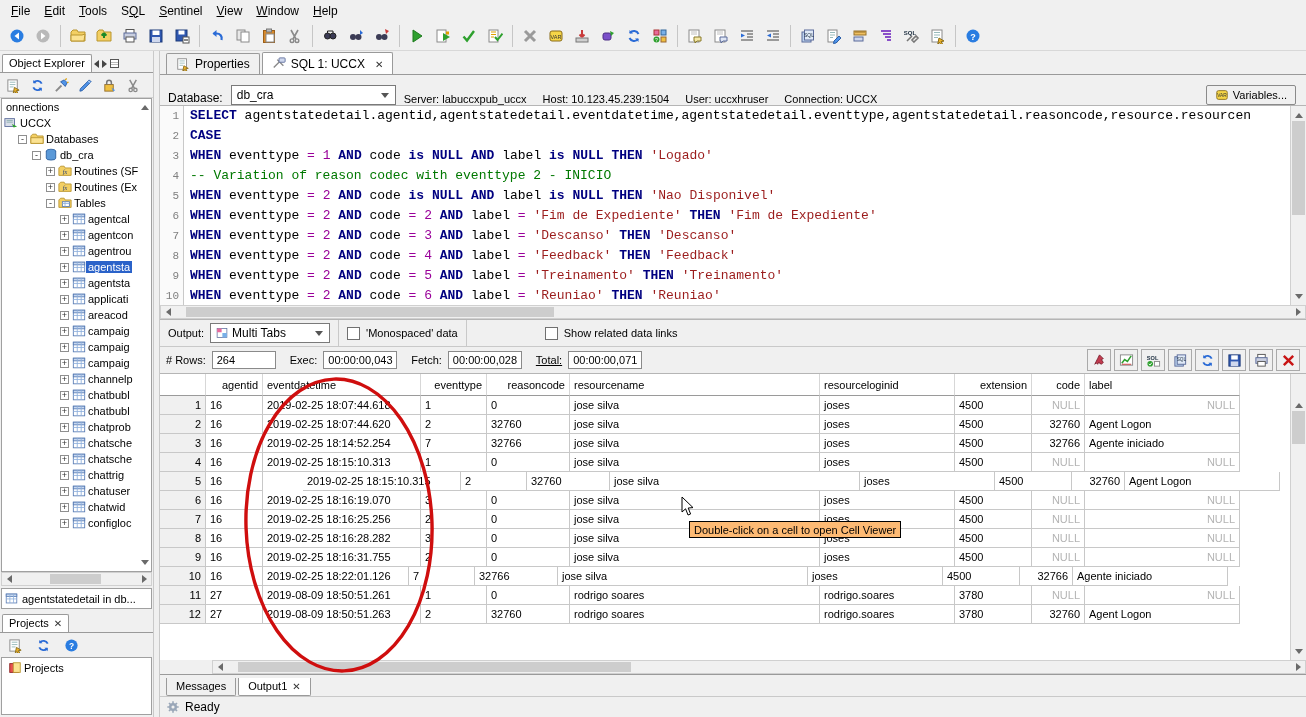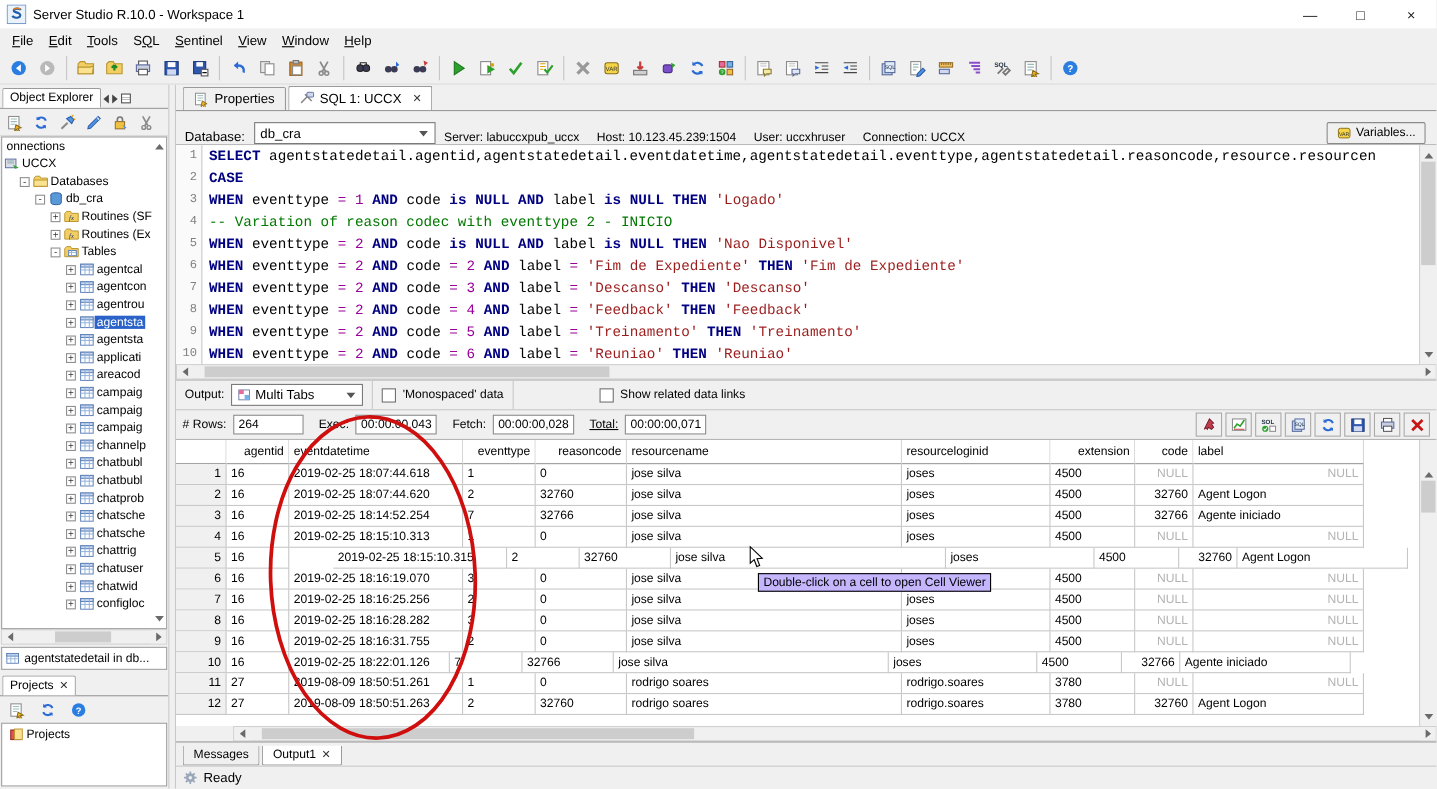--- a/index.html
+++ b/index.html
@@ -109,44 +109,29 @@
   .nullv { color:#b4b4b4; }
   .grid-hscroll { flex:0 0 14px; margin-left:52px; }
 
   .bottom-tabbar { flex:0 0 22px; display:flex; align-items:flex-end; padding-left:6px; border-top:1px solid #9a9a9a; background:#f0f0f0; }
   .b-tab { border:1px solid #9a9a9a; border-top:none; padding:2px 9px 3px; font-size:11px; border-radius:0 0 2px 2px; margin-right:2px; background:#f0f0f0; display:flex; align-items:center; }
   .b-tab.active { background:#fff; }
   .statusbar { flex:0 0 21px; border-top:1px solid #c9c9c9; display:flex; align-items:center; gap:5px; padding-left:6px; font-size:12px; }
 
   
   .annotation, .cursor, .tooltip { position:absolute; pointer-events:none; }
-  .tooltip { left:689px; top:521px; height:17px; background:#c4b5fd; border:1px solid #000; font-size:11px; display:flex; align-items:center; padding:0 4px; pointer-events:auto; z-index:40; white-space:nowrap; }
+  .tooltip { left:689px; top:521px; height:17px; background:#fdba74; border:1px solid #000; font-size:11px; display:flex; align-items:center; padding:0 4px; pointer-events:auto; z-index:40; white-space:nowrap; }
   .annotation { left:236px; top:374px; z-index:50; }
   .cursor { left:681px; top:496px; z-index:60; }
 </style>
 </head>
 <body>
 
 <div class="window">
 
-  <div class="titlebar">
-    <span class="app-icon icon">
-      <svg viewBox="0 0 18 18" width="18" height="18">
-          <rect x="0.5" y="0.5" width="17" height="17" fill="#eaf2fb" stroke="#6f96c4"></rect>
-          <path d="M13 5c-1.2-1.6-6-1.8-6.4.2-.4 1.8 2.6 2 4.4 2.8 2 .9 2 3.3-.4 3.9-2 .5-4.6-.2-5.4-1.4" fill="none" stroke="#1f5faa" stroke-width="2"></path>
-          <path d="M12.6 4.6c-1.2-1.4-5.3-1.6-5.7.3" fill="none" stroke="#e07b1f" stroke-width="1.4"></path>
-        </svg>
-    </span>
-    <span class="title-text">Server Studio R.10.0 - Workspace 1</span>
-    <div class="win-controls">
-      <div class="win-btn">—</div>
-      <div class="win-btn">□</div>
-      <div class="win-btn">×</div>
-    </div>
-  </div>
 
   <div class="menubar" id="menubar">
       <div class="menu-item"><u>F</u>ile</div>
       <div class="menu-item"><u>E</u>dit</div>
       <div class="menu-item"><u>T</u>ools</div>
       <div class="menu-item">S<u>Q</u>L</div>
       <div class="menu-item"><u>S</u>entinel</div>
       <div class="menu-item"><u>V</u>iew</div>
       <div class="menu-item"><u>W</u>indow</div>
       <div class="menu-item"><u>H</u>elp</div>

